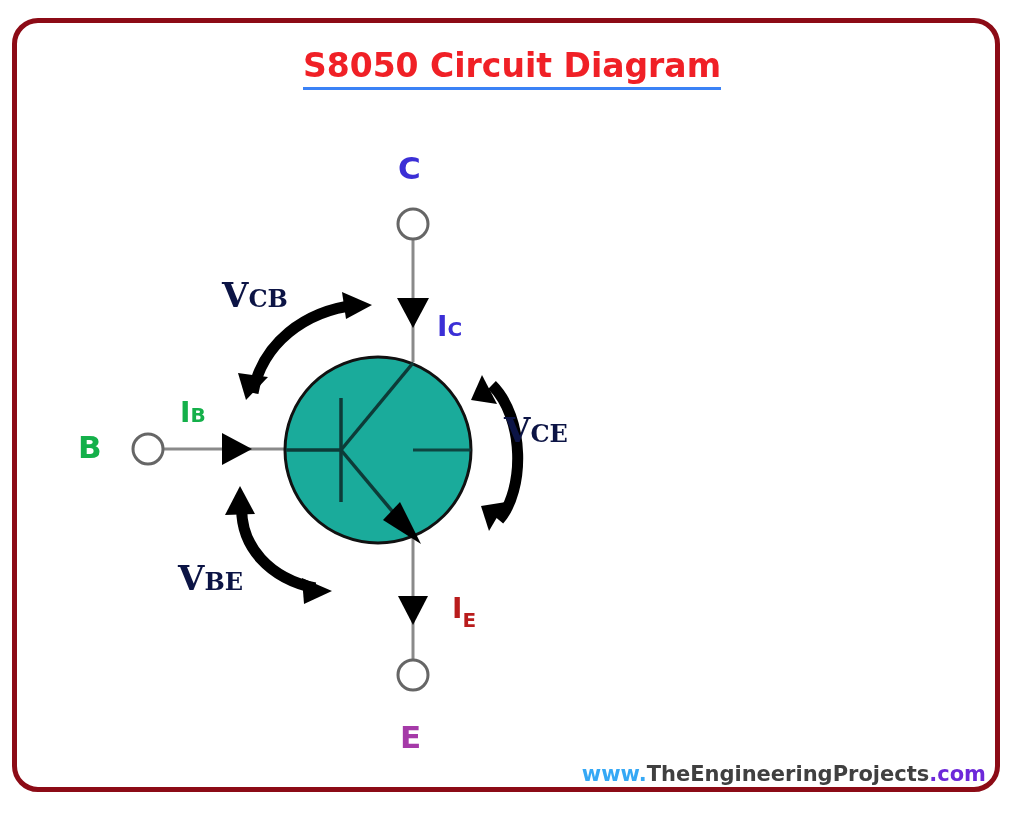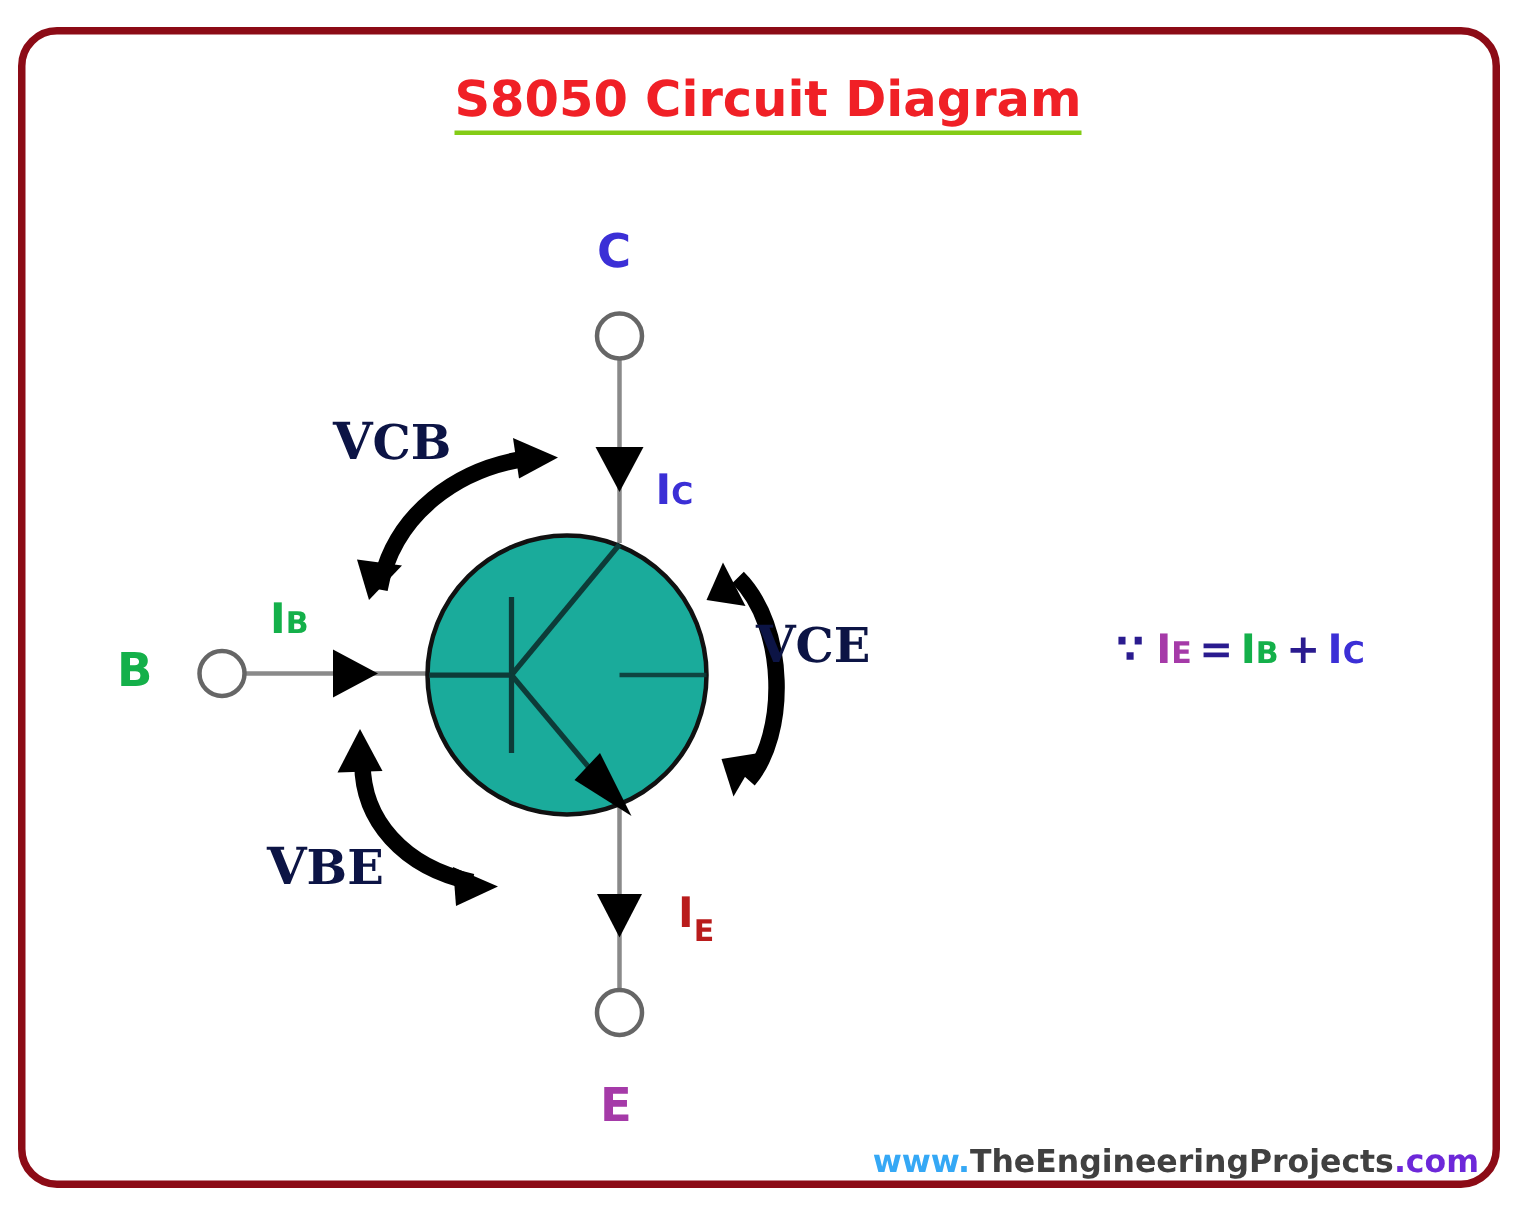--- a/index.html
+++ b/index.html
@@ -35,21 +35,21 @@
     top: 46px;
     width: 1024px;
     text-align: center;
     font-family: "DejaVu Sans", sans-serif;
     font-size: 33px;
     font-weight: bold;
     color: #f02026;
     letter-spacing: 0px;
   }
   .title span.u {
-    border-bottom: 3px solid #84cc16;
+    border-bottom: 3px solid #3b82f6;
     padding-bottom: 2px;
   }
   .svg-layer {
     position: absolute;
     left: 0;
     top: 0;
     width: 1024px;
     height: 816px;
   }
   .lbl {
@@ -69,21 +69,21 @@
   .cur .main { font-size: 28px; }
   .cur .sub  { font-size: 20px; }
   .cur-IC { left: 437px; top: 291px; color: #3b2fd6; margin-top: 19px; }
   .cur-IB { left: 180px; top: 396px; color: #14b04a; }
   .cur-IE { left: 452px; top: 592px; color: #b91c1c; }
   .cur-IE .sub { position: relative; top: 9px; }
 
   
   .volt { position: absolute; font-family: "DejaVu Serif", serif; font-weight: bold; color: #0c1445; white-space: nowrap; }
   .volt .v  { font-size: 34px; }
-  .volt .sb { font-size: 32px; margin-top: 12px; }
+  .volt .sb { font-size: 24px; margin-top: 12px; }
   .volt-VCB { left: 222px; top: 275px; }
   .volt-VCE { left: 504px; top: 410px; text-align: center; }
   .volt-VBE { left: 178px; top: 558px; }
 
   
   .equation {
     position: absolute;
     left: 744px;
     top: 418px;
     font-family: "DejaVu Sans", sans-serif;
@@ -193,21 +193,18 @@
   <div class="volt volt-VCB">
     <span class="v">V</span><span class="sb">CB</span>
   </div>
   <div class="volt volt-VCE">
     <span class="v">V</span><span class="sb">CE</span>
   </div>
   <div class="volt volt-VBE">
     <span class="v">V</span><span class="sb">BE</span>
   </div>
 
-  <div class="equation">
-    <span class="because">∵</span><span class="m ie">I</span><span class="s ie">E</span><span class="op">=</span><span class="m ib">I</span><span class="s ib">B</span><span class="op">+</span><span class="m ic">I</span><span class="s ic">C</span>
-  </div>
 
   <div class="footer">
     <span class="w1">www.</span><span class="w2">TheEngineeringProjects</span><span class="w3">.com</span>
   </div>
 
 </div>
 
 </body></html>

